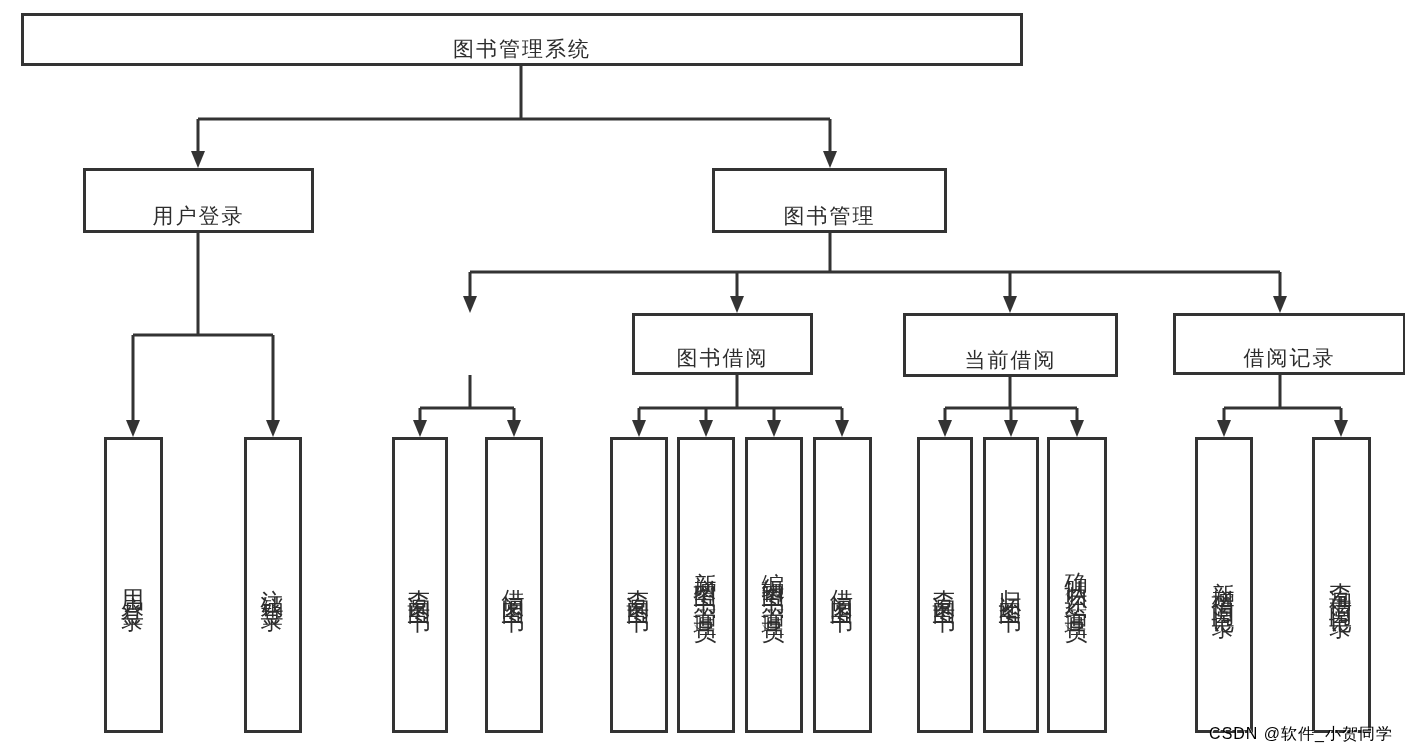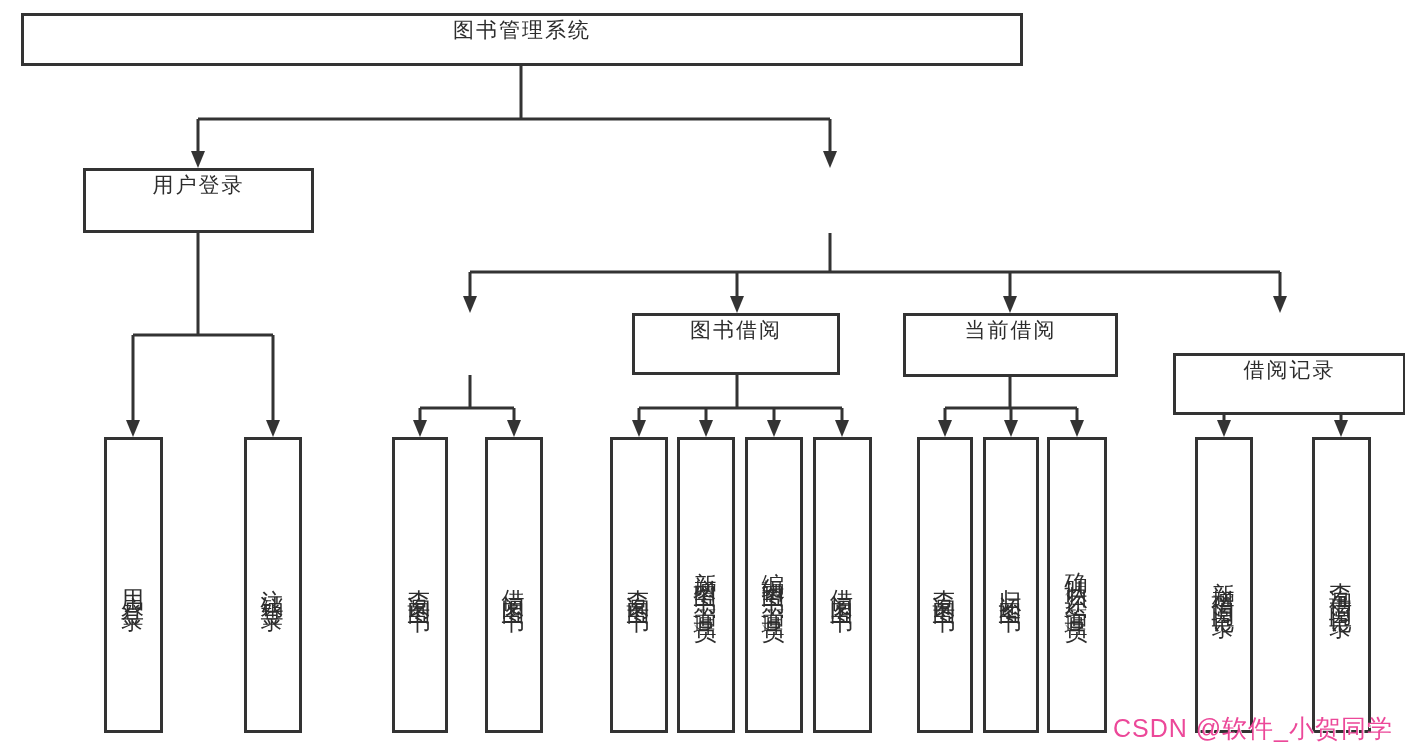--- a/index.html
+++ b/index.html
@@ -12,43 +12,43 @@
   }
   .connectors {
     position:absolute; left:0; top:0;
     width:1405px; height:747px;
   }
   .hbox {
     position:absolute;
     box-sizing:border-box;
     border:3px solid #333333;
     background:#ffffff;
-    display:flex; align-items:flex-start; justify-content:center;
+    display:flex; align-items:flex-end; justify-content:center;
     font-size:21px; letter-spacing:2px; color:#2d2d2d;
     z-index:2;
   }
   .leaf {
     position:absolute;
     box-sizing:border-box;
     border:3px solid #333333;
     background:#ffffff;
     display:flex; align-items:center; justify-content:center;
     z-index:2;
     top:437px; height:296px;
   }
   .vtext {
     writing-mode:vertical-rl;
     font-size:23px; letter-spacing:7px; color:#2d2d2d;
     white-space:nowrap;
   }
   .watermark {
     position:absolute;
     right:12px; bottom:2px;
-    font-size:25px;
-    color:#ec4899;
+    font-size:16px;
+    color:#000000;
     text-shadow:1px 1px 0 #ffffff;
     z-index:3;
     letter-spacing:1px;
   }
 </style>
 </head>
 <body>
 
 <div class="canvas">
 
@@ -85,28 +85,31 @@
     </g>
   </svg>
 
   <div class="hbox" style="left:21px; top:13px; width:1002px; height:53px;">
     <span>图书管理系统</span>
   </div>
 
   <div class="hbox" style="left:83px; top:168px; width:231px; height:65px;">
     <span>用户登录</span>
   </div>
+  <div class="hbox" style="left:712px; top:168px; width:235px; height:65px;">
+    <span>图书管理</span>
+  </div>
 
-  <div class="hbox" style="left:632px; top:313px; width:208px; height:62px;">
+  <div class="hbox" style="left:632px; top:313px; width:181px; height:62px;">
     <span>图书借阅</span>
   </div>
   <div class="hbox" style="left:903px; top:313px; width:215px; height:64px;">
     <span>当前借阅</span>
   </div>
-  <div class="hbox" style="left:1173px; top:313px; width:233px; height:62px;margin-top:40px;">
+  <div class="hbox" style="left:1173px; top:313px; width:233px; height:62px;">
     <span>借阅记录</span>
   </div>
 
   <div class="leaf" style="left:104px; width:59px;">
     <span class="vtext">用户登录</span>
   </div>
   <div class="leaf" style="left:244px; width:58px;">
     <span class="vtext">注销登录</span>
   </div>
 

